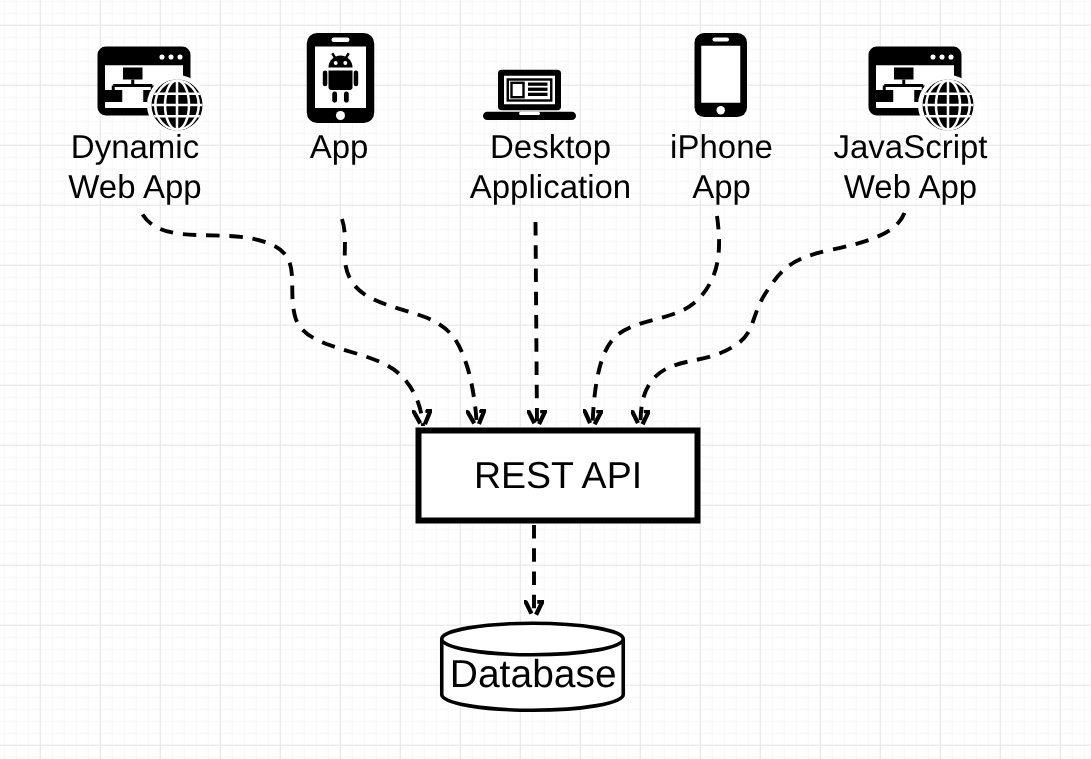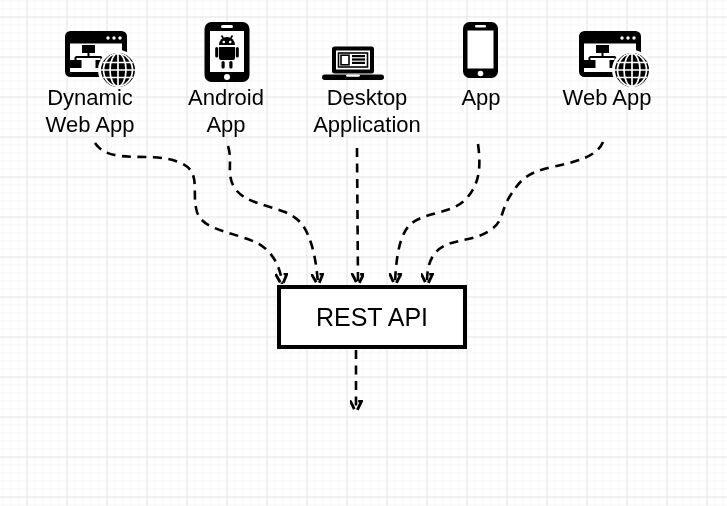--- a/index.html
+++ b/index.html
@@ -90,21 +90,20 @@
         <circle cx="20.8" cy="21" r="1.3" fill="#fff"></circle>
           <circle cx="27.2" cy="21" r="1.3" fill="#fff"></circle>
         <path d="M16 26 h16 v11 a2 2 0 0 1 -2 2 h-12 a2 2 0 0 1 -2 -2 z" fill="#000"></path>
         <rect x="12.2" y="26" width="3" height="10.5" rx="1.5" fill="#000"></rect>
         <rect x="32.8" y="26" width="3" height="10.5" rx="1.5" fill="#000"></rect>
         <rect x="18.5" y="40" width="3.2" height="7.5" rx="1.6" fill="#000"></rect>
         <rect x="26.3" y="40" width="3.2" height="7.5" rx="1.6" fill="#000"></rect>
       </svg>
     </div>
     <div class="node-label" style="left:141px;">
-      <div>Android</div>
       <div>App</div>
     </div>
   </div>
 
   <div>
     <div class="icon" style="left:322px;top:46px;width:62px;height:34px;">
       <svg viewBox="0 0 62 34">
         <rect x="10" y="0.5" width="42" height="27" rx="2.5" fill="#000"></rect>
         <rect x="14" y="4.5" width="34" height="19" fill="#fff"></rect>
         <rect x="16.5" y="7" width="29" height="14" fill="none" stroke="#000" stroke-width="1.6"></rect>
@@ -125,20 +124,21 @@
   <div>
     <div class="icon" style="left:462px;top:21px;width:37px;height:58px;">
       <svg viewBox="0 0 37 58">
         <rect x="1" y="1" width="35" height="56" rx="6.5" fill="#000"></rect>
         <rect x="5.5" y="9.5" width="26" height="38" fill="#fff"></rect>
         <rect x="13" y="4" width="11" height="2.6" rx="1.3" fill="#fff"></rect>
         <circle cx="18.5" cy="52.5" r="2.8" fill="#fff"></circle>
       </svg>
     </div>
     <div class="node-label" style="left:396px;">
+      <div>iPhone</div>
       <div>App</div>
     </div>
   </div>
 
   <div>
     <div class="icon" style="left:576px;top:28px;width:75px;height:61px;">
       <svg viewBox="0 0 75 61">
         <rect x="5.5" y="5.5" width="57" height="41" rx="3" fill="#fff" stroke="#000" stroke-width="5"></rect>
         <path d="M5.5 9 a3 3 0 0 1 3 -3 h51 a3 3 0 0 1 3 3 v6.5 h-57 z" fill="#000"></path>
         <circle cx="46" cy="10" r="1.7" fill="#fff"></circle>
@@ -153,22 +153,30 @@
             <circle cx="56" cy="42" r="17"></circle>
           </clipPath>
         <g clip-path="url(#g2)" stroke="#fff" stroke-width="1.7" fill="none">
           <path d="M56 24 V60 M38 34.5 H74 M38 42 H74 M38 49.5 H74"></path>
           <ellipse cx="56" cy="42" rx="8" ry="16.5"></ellipse>
           <ellipse cx="56" cy="42" rx="14.5" ry="16.5"></ellipse>
         </g>
       </svg>
     </div>
     <div class="node-label" style="left:522px;">
+      <div>JavaScript</div>
       <div>Web App</div>
     </div>
   </div>
 
   <div class="api-box">
     <span>REST API</span>
   </div>
 
+  <div class="db">
+    <svg viewBox="0 0 125 62">
+      <path d="M1.5 12 L1.5 49 A60.5 10.5 0 0 0 122.5 49 L122.5 12" fill="#fff" stroke="#000" stroke-width="2.4"></path>
+      <ellipse cx="62" cy="12" rx="60.5" ry="10.5" fill="#fff" stroke="#000" stroke-width="2.4"></ellipse>
+    </svg>
+    <div class="db-label">Database</div>
+  </div>
 
 </div>
 
 </body></html>

